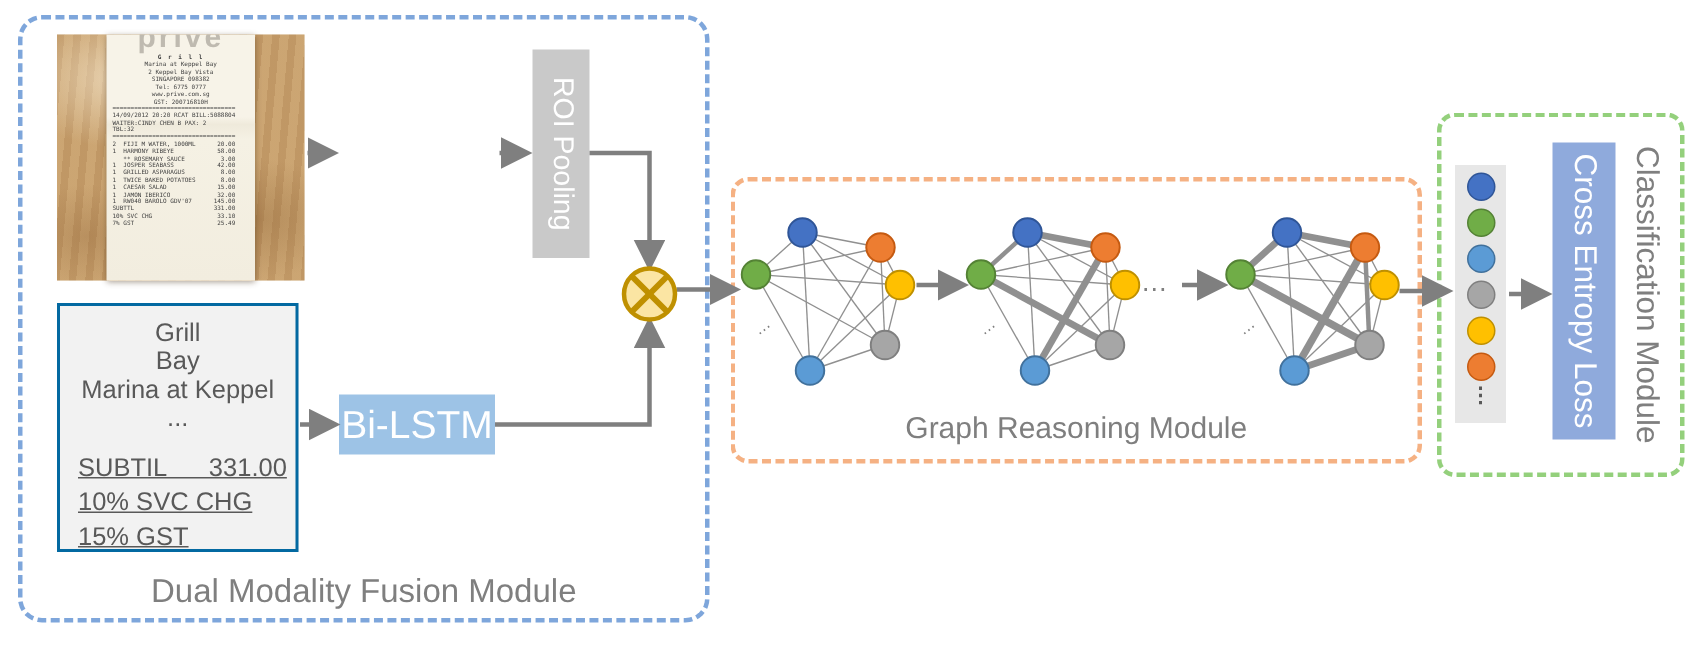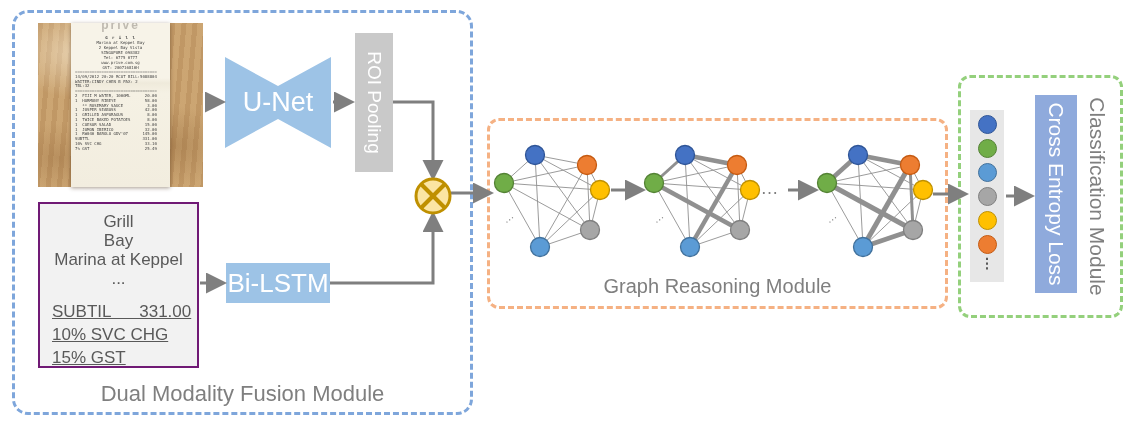--- a/index.html
+++ b/index.html
@@ -21,28 +21,28 @@
   #receipt{left:38px;top:23px;width:165px;height:164px;
     background:
       radial-gradient(ellipse 60% 40% at 25% 18%, rgba(255,246,226,.55), transparent 70%),
       radial-gradient(ellipse 50% 35% at 82% 75%, rgba(133,90,45,.32), transparent 70%),
       radial-gradient(ellipse 40% 30% at 12% 82%, rgba(140,95,50,.30), transparent 70%),
       repeating-linear-gradient(95deg, rgba(171,125,77,.22) 0 5px, rgba(224,188,138,.22) 5px 11px),
       #C69F6C;}
   #paper{position:absolute;left:33px;top:0;width:99px;height:164px;overflow:hidden;
          background:linear-gradient(#F7F3E8 0 55px,#EFEADB 60px,#F5F1E4 70px,#F2EDDF);
          box-shadow:0 1px 4px rgba(60,35,10,.45);}
-  .prive{margin-top:-6px;text-align:center;font-size:12px;line-height:16px;color:#BFBAB0;letter-spacing:2px;font-weight:bold;}
+  .prive{margin-top:-6px;text-align:center;font-size:20px;line-height:16px;color:#BFBAB0;letter-spacing:2px;font-weight:bold;}
   .r-center{text-align:center;font-size:4px;line-height:5px;color:#3f3f3f;font-family:"DejaVu Sans Mono",monospace;}
   .r-mono{white-space:pre;font-size:4px;line-height:4.8px;color:#3f3f3f;font-family:"DejaVu Sans Mono",monospace;padding-left:4px;}
   #r-head{margin-top:2px;}
   #r-head .r-center:first-child{font-weight:bold;letter-spacing:1px;}
 
   
-  #textbox{left:38px;top:202px;width:157px;height:162px;background:#F2F2F2;border:2px solid #701a75;color:#595959;}
+  #textbox{left:38px;top:202px;width:157px;height:162px;background:#F2F2F2;border:2px solid #0369a1;color:#595959;}
   .tb-line{font-size:17px;line-height:19px;text-align:center;}
   #tb-title{padding-top:8px;}
   #tb-detail{padding:12px 0 0 12px;}
   .tb-detail-line{font-size:17px;line-height:23px;white-space:pre;text-decoration:underline;}
 
   
   #unet{left:225px;top:57px;width:106px;height:91px;background:#9DC3E6;color:#fff;font-size:27px;
         display:flex;align-items:center;justify-content:center;
         clip-path:polygon(0 0,50% 32%,100% 0,100% 100%,50% 68%,0 100%);}
   #bilstm{left:226px;top:263px;width:104px;height:40px;background:#9DC3E6;color:#fff;font-size:26px;
@@ -117,21 +117,20 @@
         <div class="tb-line">Marina at Keppel</div>
         <div class="tb-line">...</div>
       </div>
     <div id="tb-detail">
         <div class="tb-detail-line">SUBTIL      331.00</div>
         <div class="tb-detail-line">10% SVC CHG</div>
         <div class="tb-detail-line">15% GST</div>
       </div>
   </div>
 
-  <div class="abs" id="unet">U-Net</div>
   <div class="abs vlabel" id="roi">ROI Pooling</div>
   <div class="abs" id="bilstm">Bi-LSTM</div>
 
   <div class="abs" id="graph-box"></div>
   <div class="abs module-label" id="graph-label">Graph Reasoning Module</div>
 
   <svg class="abs graph" id="g1" viewBox="0 0 130 135">
       <line x1="43" y1="30" x2="95" y2="40" stroke="#909090" stroke-width="0.9"></line>
       <line x1="43" y1="30" x2="12" y2="58" stroke="#909090" stroke-width="0.9"></line>
       <line x1="43" y1="30" x2="108" y2="65" stroke="#909090" stroke-width="0.9"></line>

